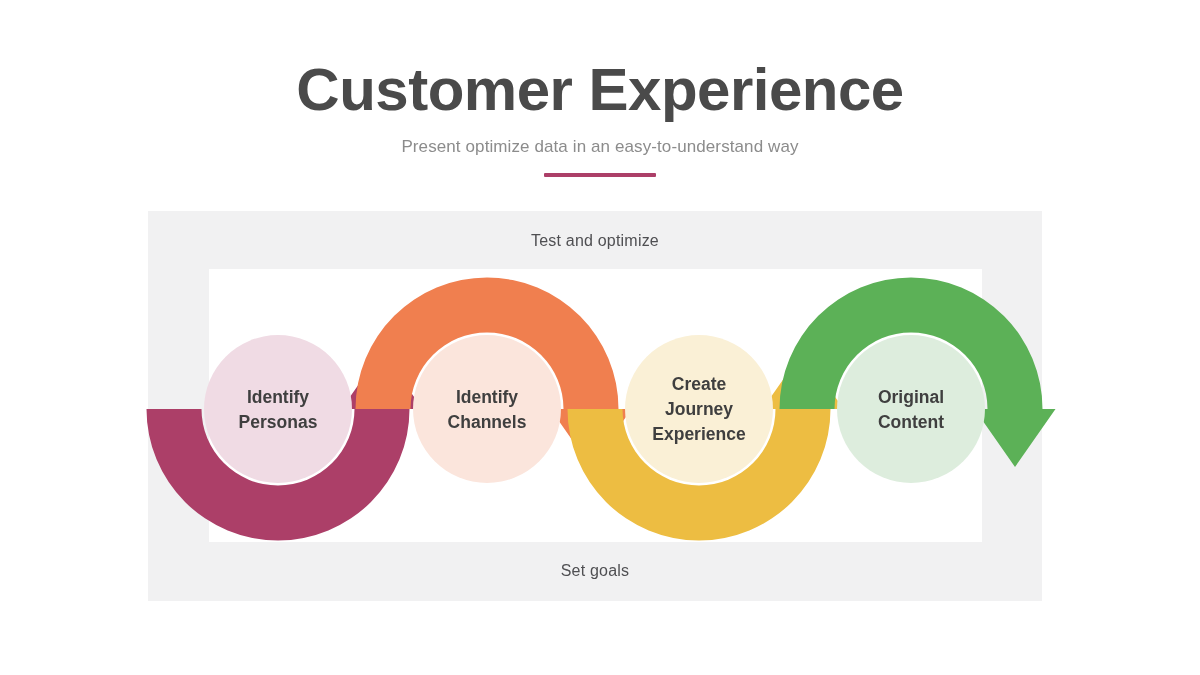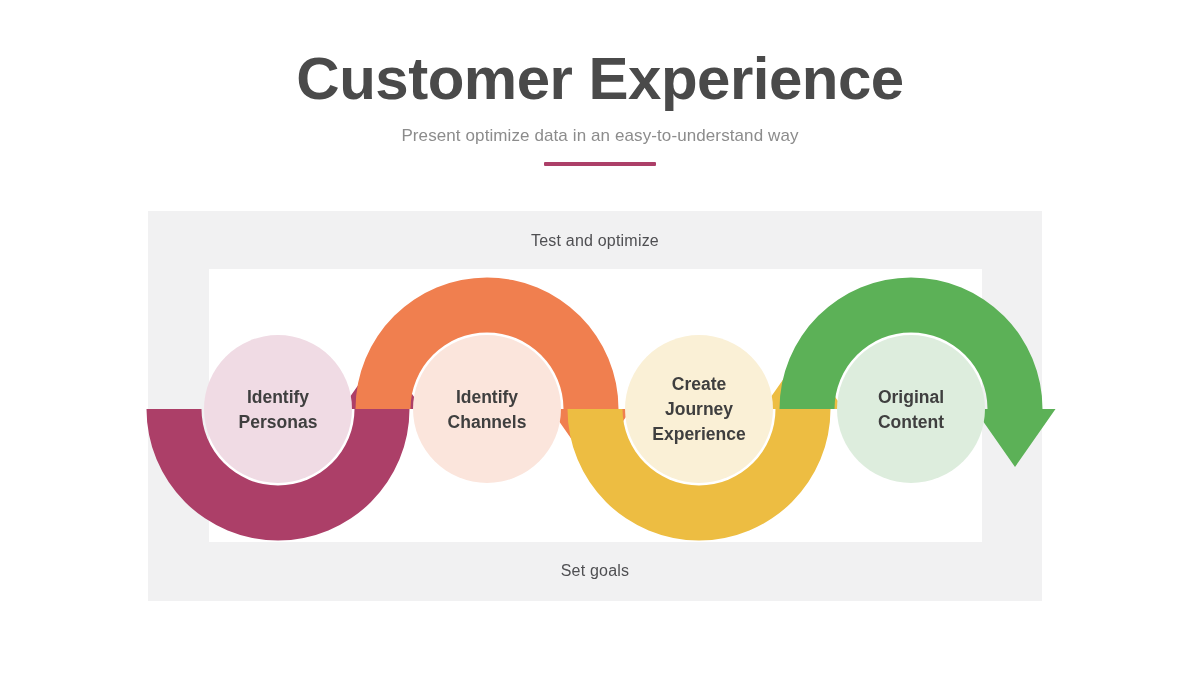--- a/index.html
+++ b/index.html
@@ -30,21 +30,21 @@
     top: 44px;
     width: 1200px;
     text-align: center;
   }
   .title {
     font-size: 60px;
     font-weight: bold;
     color: #4a4a4a;
     letter-spacing: -0.5px;
     line-height: 1.1;
-    margin: 2px;
+    margin: 13px;
     font-family: "Liberation Sans", sans-serif;
   }
   .subtitle {
     font-size: 17px;
     color: #8c8c8c;
     margin: 14px 0 0 0;
     font-weight: normal;
     letter-spacing: 0.1px;
   }
   .accent-bar {

